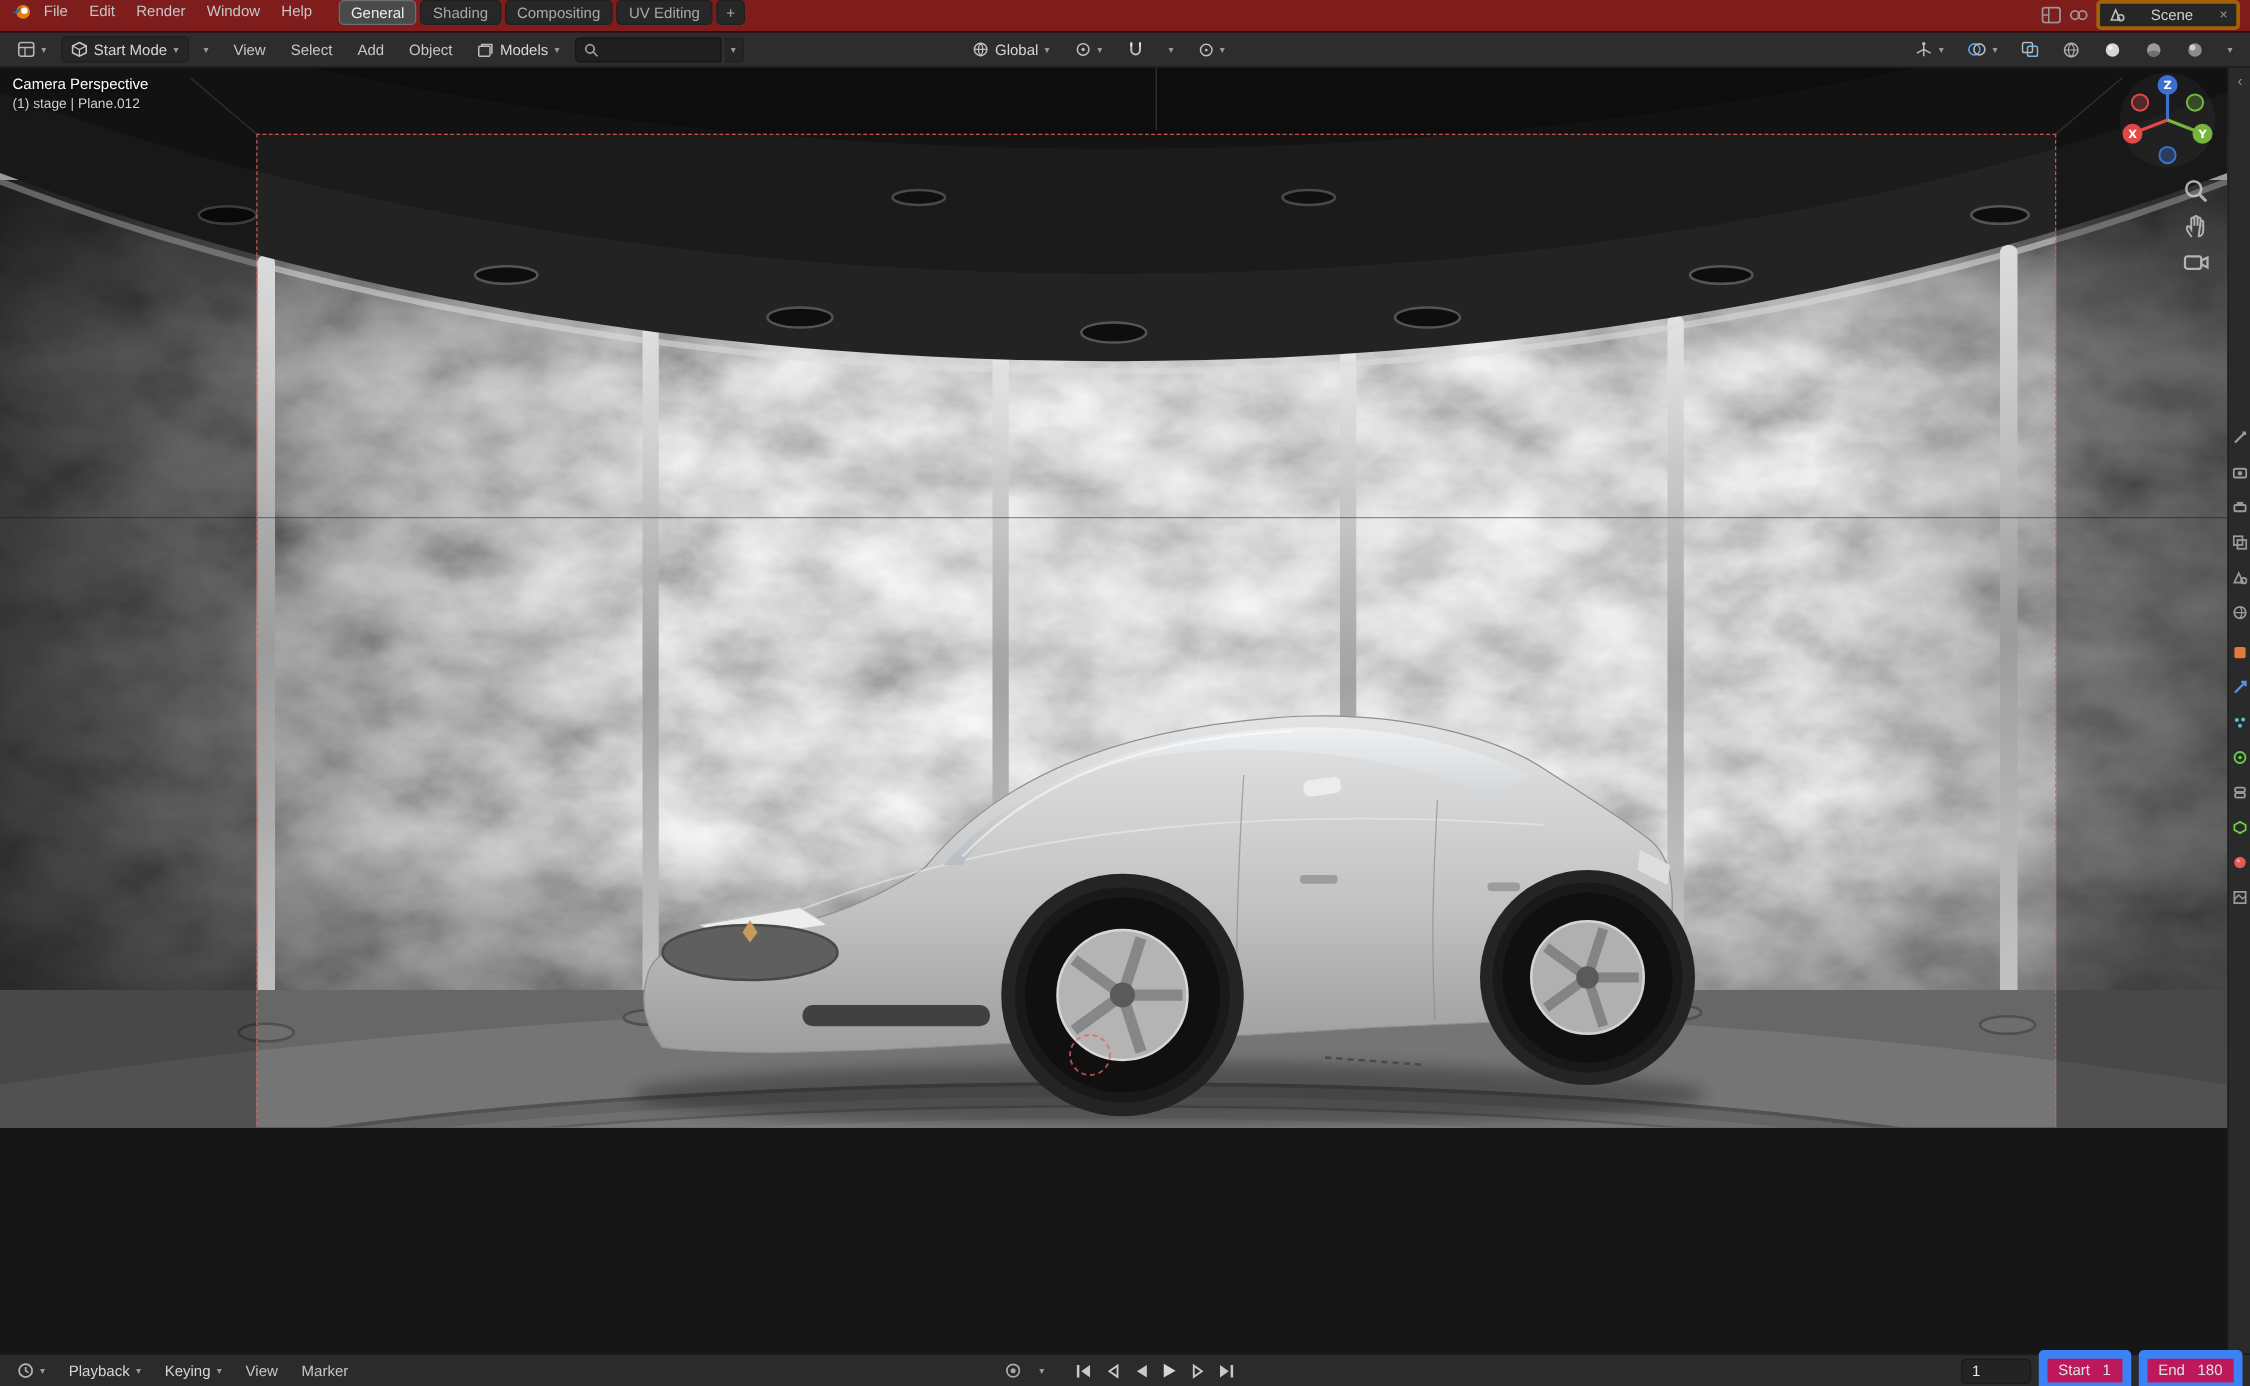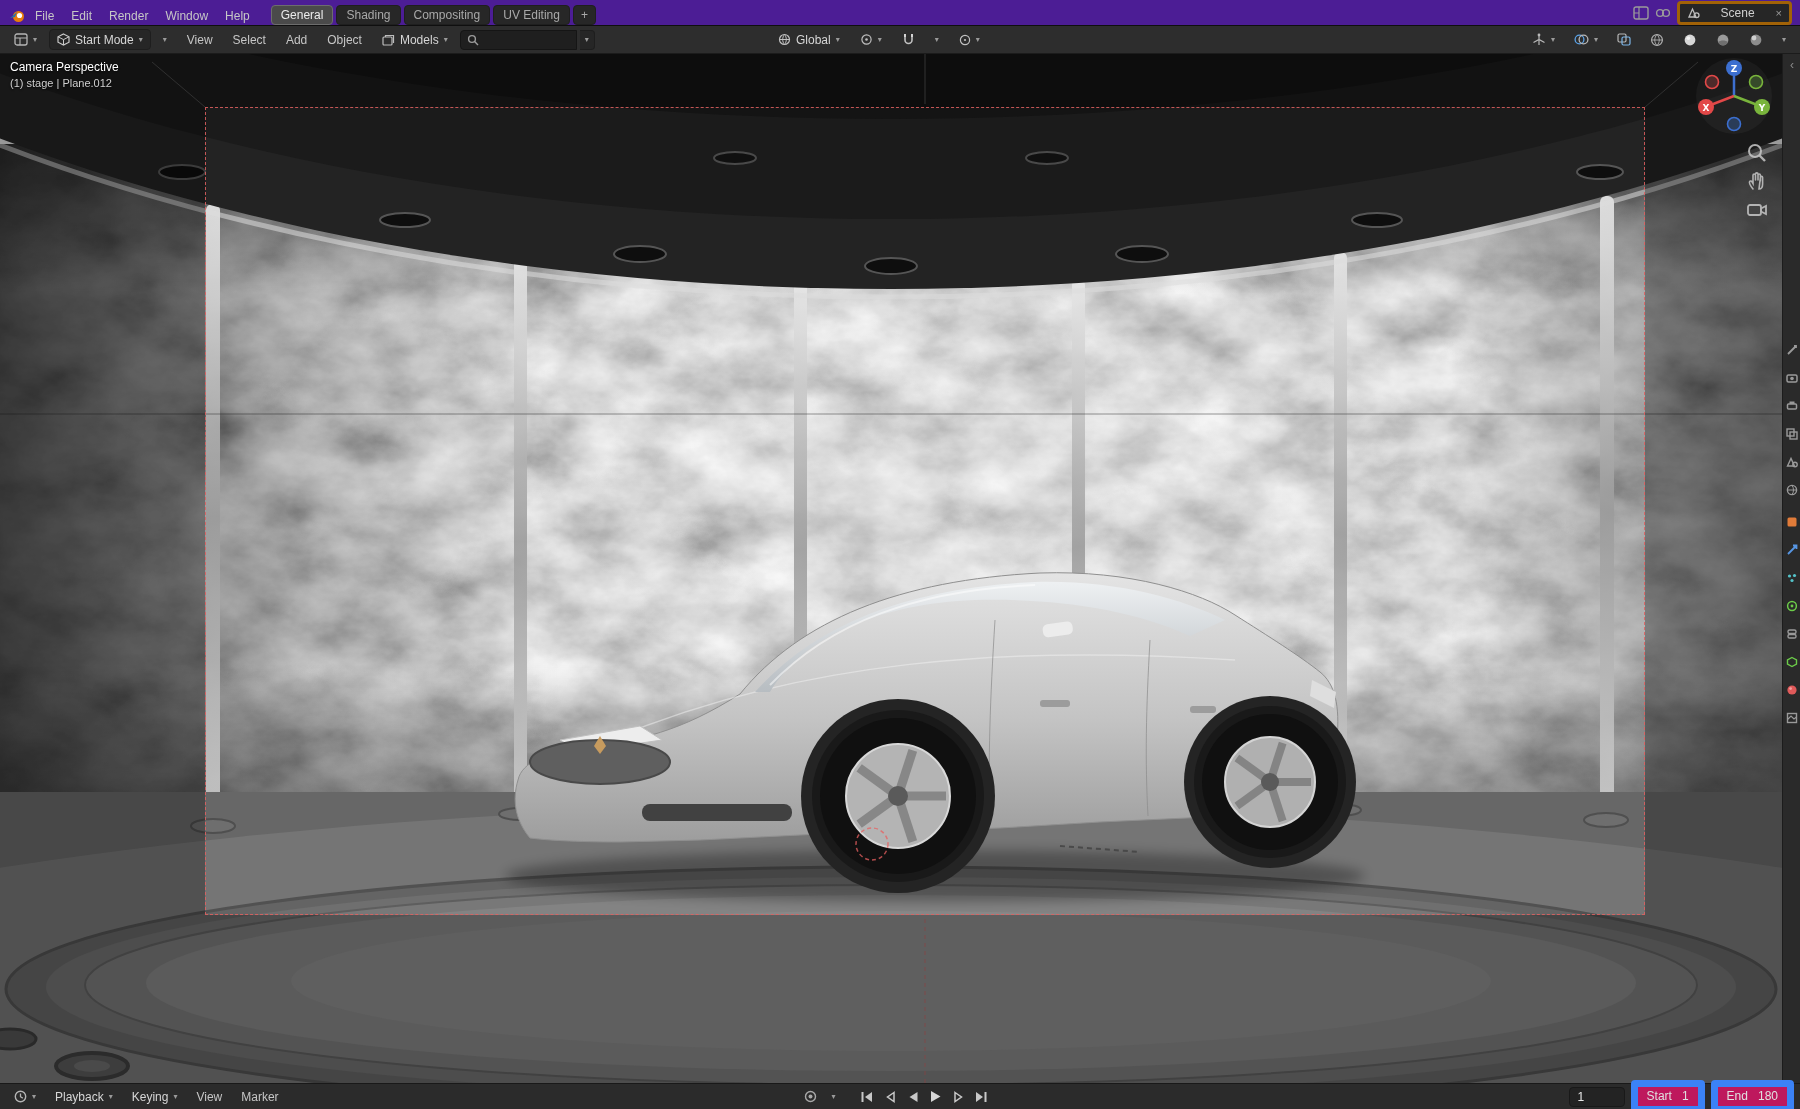--- a/index.html
+++ b/index.html
@@ -2,22 +2,22 @@
 <html><head>
 <meta charset="utf-8">
 <style>
   *{box-sizing:border-box;margin:0;padding:0}
   html,body{width:1800px;height:1109px;overflow:hidden}
   body{font-family:"Liberation Sans","DejaVu Sans",sans-serif;font-size:12px;color:#cfcfcf;
        background:#161616;user-select:none;cursor:default;position:relative}
   svg text{font-family:"DejaVu Sans",sans-serif}
 
   
-  #topbar{position:absolute;top:0;left:0;right:0;height:26px;background:#4c1d95;
-          border-bottom:1px solid #0f0f0f;display:flex;align-items:flex-end;padding:0 8px;gap:1px;z-index:40}
+  #topbar{position:absolute;top:0;left:0;right:0;height:26px;background:#7f1d1d;
+          border-bottom:1px solid #0f0f0f;display:flex;align-items:flex-start;padding:0 8px;gap:1px;z-index:40}
   .menu{padding:3px 8px;border-radius:4px;color:#c6c6c6;line-height:1}
   .tabs{display:flex;gap:3px;margin-left:12px;align-items:center}
   .tab{padding:3px 9px;border-radius:4px;background:#272727;color:#a9a9a9;border:1px solid #1f1f1f;line-height:1}
   .tab.active{background:#4a4a4a;color:#ececec;border-color:#6d6d6d}
   .tab.plus{padding:3px 7px}
   #topbar-right{margin-left:auto;display:flex;align-items:center;gap:6px}
   .pill{display:flex;align-items:center;gap:21px;background:#262626;border:3px solid #a16207;
         border-radius:4px;padding:2px 7px}
   .xicon{color:#9a9a9a;font-size:11px;line-height:1}
 
@@ -32,21 +32,21 @@
   .searchbox{display:flex;align-items:center;background:#1f1f1f;border:1px solid #151515;
              border-radius:4px 0 0 4px;padding:2px 6px;gap:5px;height:20px}
   .searchbox input{background:none;border:none;outline:none;color:#ddd;width:86px;font-size:12px}
   .searchtail{background:#262626;border:1px solid #1e1e1e;border-left:none;height:20px;
               border-radius:0 4px 4px 0;display:flex;align-items:center;padding:0 5px}
   #hdr-center{position:absolute;left:770px;display:flex;align-items:center;gap:4px}
   #hdr-right{margin-left:auto;display:flex;align-items:center;gap:3px}
   .shadesel{background:#505050;border-radius:3px}
 
   
-  #viewport{position:absolute;top:54px;left:0;width:1782px;height:1055px;background:#3c3c3c;overflow:hidden}
+  #viewport{position:absolute;top:54px;left:0;width:1782px;height:848px;background:#3c3c3c;overflow:hidden}
   #scene{position:absolute;inset:0}
   .pp{position:absolute;background:rgba(0,0,0,.30);pointer-events:none;z-index:5}
   #camborder{position:absolute;left:205px;top:53px;width:1440px;height:808px;
              border:1px dashed rgba(226,96,96,.85);z-index:6}
   #ovl{position:absolute;left:10px;top:6px;z-index:7;text-shadow:0 1px 2px rgba(0,0,0,.85)}
   #ovl .l1{font-size:12px;color:#ffffff}
   #ovl .l2{font-size:11px;color:#cfcfcf;margin-top:3px}
   #gizmo{position:absolute;left:1694px;top:2px;z-index:8}
   .navicon{position:absolute;left:1746px;z-index:8;opacity:.85}
 

